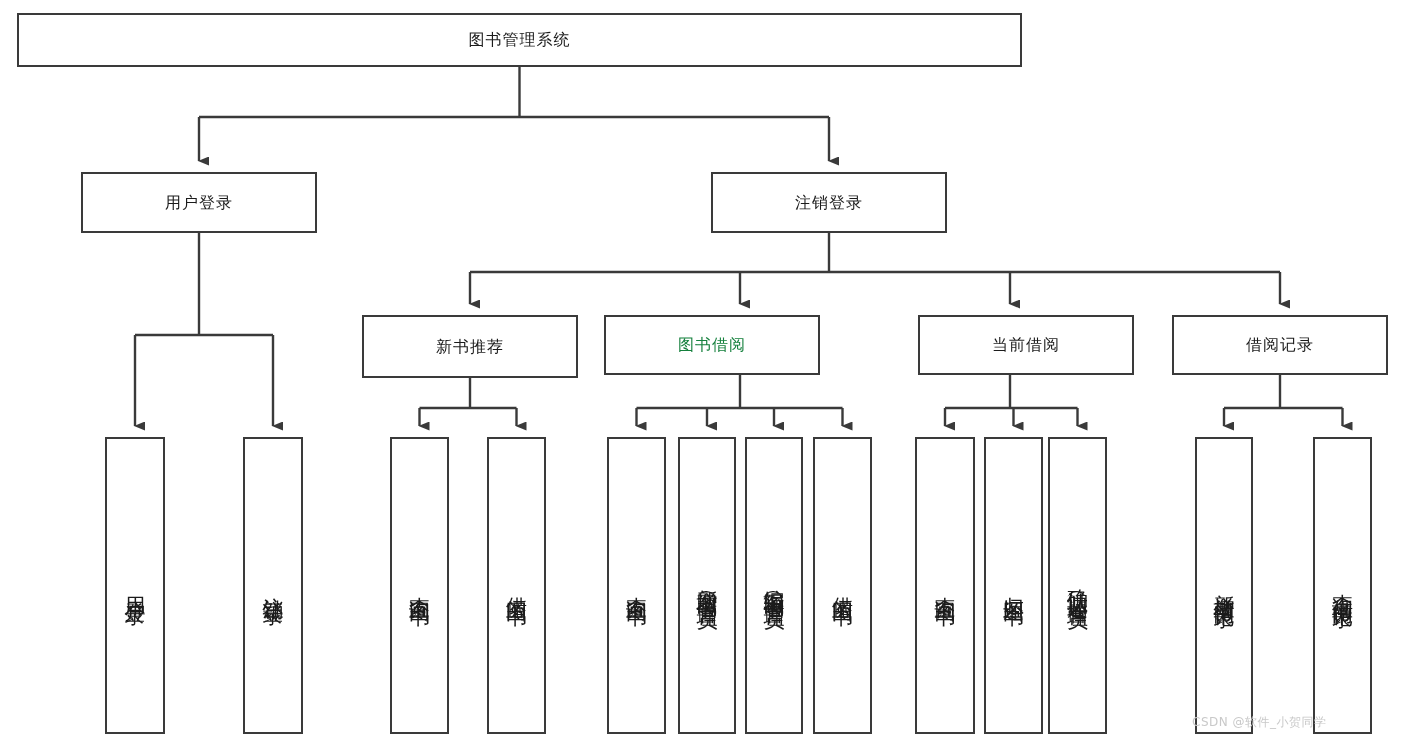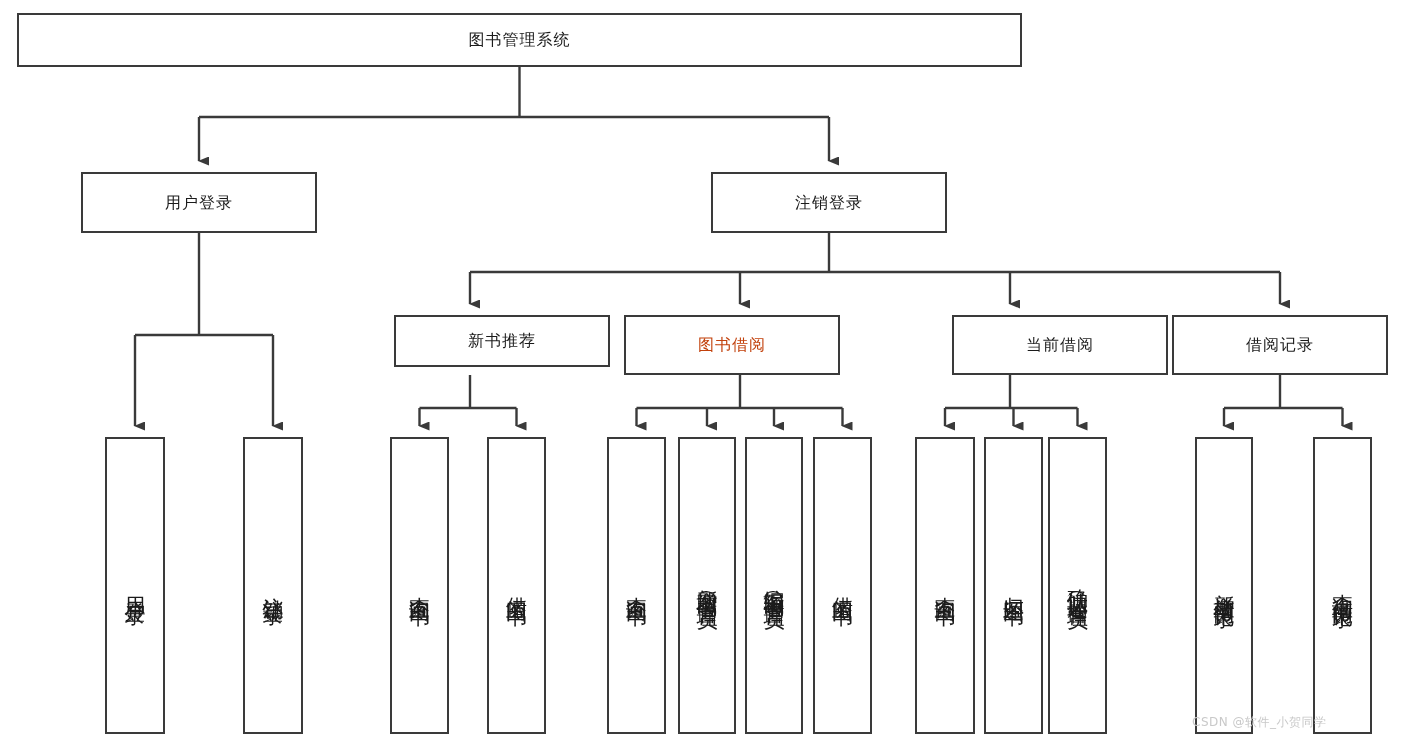--- a/index.html
+++ b/index.html
@@ -95,27 +95,27 @@
   <div id="nodes-layer">
       <div class="node h" style="left: 17px; top: 13px; width: 1005px; height: 54px; border-color: rgb(58, 58, 58); background: rgb(255, 255, 255); color: rgb(27, 27, 27);">
         <span class="hlabel">图书管理系统</span>
       </div>
       <div class="node h" style="left: 81px; top: 172px; width: 236px; height: 61px; border-color: rgb(58, 58, 58); background: rgb(255, 255, 255); color: rgb(27, 27, 27);">
         <span class="hlabel">用户登录</span>
       </div>
       <div class="node h" style="left: 711px; top: 172px; width: 236px; height: 61px; border-color: rgb(58, 58, 58); background: rgb(255, 255, 255); color: rgb(27, 27, 27);">
         <span class="hlabel">注销登录</span>
       </div>
-      <div class="node h" style="left: 362px; top: 315px; width: 216px; height: 52px; border-color: rgb(58, 58, 58); background: rgb(255, 255, 255); color: rgb(27, 27, 27); margin-left: 32px;">
+      <div class="node h" style="left: 362px; top: 315px; width: 216px; height: 63px; border-color: rgb(58, 58, 58); background: rgb(255, 255, 255); color: rgb(27, 27, 27);">
         <span class="hlabel">新书推荐</span>
       </div>
-      <div class="node h" style="left: 624px; top: 315px; width: 216px; height: 60px; border-color: rgb(58, 58, 58); background: rgb(255, 255, 255); color: #c2410c;">
+      <div class="node h" style="left: 604px; top: 315px; width: 216px; height: 60px; border-color: rgb(58, 58, 58); background: rgb(255, 255, 255); color: #15803d;">
         <span class="hlabel">图书借阅</span>
       </div>
-      <div class="node h" style="left: 952px; top: 315px; width: 216px; height: 60px; border-color: rgb(58, 58, 58); background: rgb(255, 255, 255); color: rgb(27, 27, 27); align-items: center;">
+      <div class="node h" style="left: 918px; top: 315px; width: 216px; height: 60px; border-color: rgb(58, 58, 58); background: rgb(255, 255, 255); color: rgb(27, 27, 27); align-items: center;">
         <span class="hlabel">当前借阅</span>
       </div>
       <div class="node h" style="left: 1172px; top: 315px; width: 216px; height: 60px; border-color: rgb(58, 58, 58); background: rgb(255, 255, 255); color: rgb(27, 27, 27); text-align: center;">
         <span class="hlabel">借阅记录</span>
       </div>
       <div class="node v" style="left: 105px; top: 437px; width: 60px; height: 297px; border-color: rgb(58, 58, 58); background: rgb(255, 255, 255); color: rgb(27, 27, 27);">
         <span class="vlabel">用户登录</span>
       </div>
       <div class="node v" style="left: 243px; top: 437px; width: 60px; height: 297px; border-color: rgb(58, 58, 58); background: rgb(255, 255, 255); color: rgb(27, 27, 27);">
         <span class="vlabel">注销登录</span>

